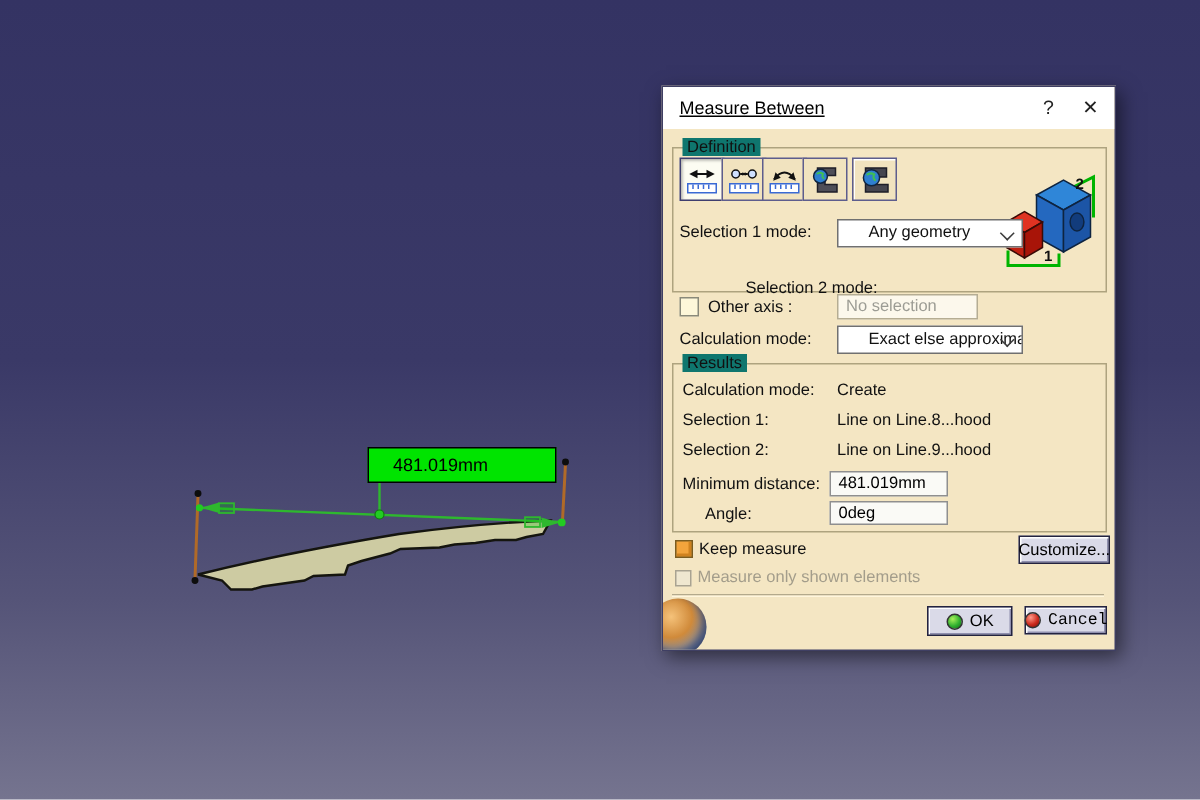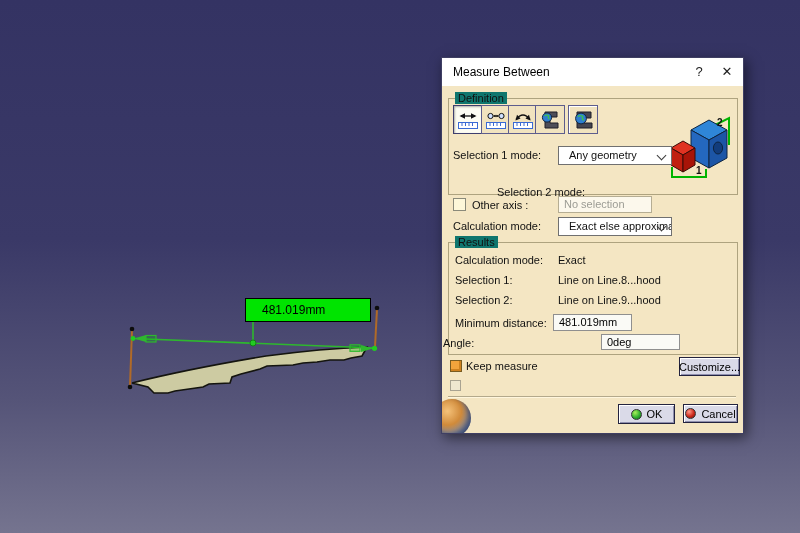--- a/index.html
+++ b/index.html
@@ -14,31 +14,31 @@
     background:#00e400;border:1px solid #000;color:#000;
     font-size:12px;line-height:22px;padding-left:16px;box-sizing:content-box;
   }
   
   .dlg{
     position:absolute;left:441px;top:57px;width:301px;height:375px;
     background:#f4e6c3;border:1px solid #3f3f63;box-shadow:3px 4px 12px rgba(0,0,0,.5);
     overflow:hidden;font-size:11px;color:#111;
   }
   .titlebar{position:absolute;left:0;top:0;width:100%;height:28px;background:#fff;}
-  .title{position:absolute;left:11px;top:0;line-height:28px;font-size:12px;color:#000;}
+  .title{position:absolute;left:11px;top:0;line-height:28px;font-size:12px;color:#000;text-decoration:underline;}
   .tb-btn{position:absolute;top:0;width:24px;height:28px;text-align:center;line-height:28px;font-size:13px;color:#222;cursor:default;}
   .tb-help{right:32px;}
   .tb-close{right:4px;}
   .groupbox{position:absolute;border:1px solid #aea37f;box-shadow:inset 1px 1px 0 #fffaе8;}
   .legend{position:absolute;top:-7px;left:6px;background:#0f766e;padding:0 3px;font-size:11px;}
   .lbl{position:absolute;white-space:nowrap;font-size:11px;color:#111;}
   .val{position:absolute;white-space:nowrap;font-size:11px;color:#111;}
   .dd{
     position:absolute;background:#fff;border:1px solid #707070;
-    font-size:11px;line-height:17px;padding-left:10px;white-space:nowrap;overflow:hidden;
+    font-size:11px;line-height:17px;padding-left:20px;white-space:nowrap;overflow:hidden;
   }
   .dd .chev{position:absolute;right:6px;top:5px;width:6px;height:6px;
     border-right:1.3px solid #3c3c3c;border-bottom:1.3px solid #3c3c3c;transform:rotate(45deg);}
   .field-disabled{
     position:absolute;background:#fcf8ec;border:1px solid #b5ad93;color:#9c9c94;
     font-size:11px;line-height:15px;padding-left:5px;white-space:nowrap;
   }
   .field-ro{
     position:absolute;background:#fafaf6;border:1px solid #8f8f8f;color:#000;
     font-size:11px;line-height:15px;padding-left:5px;white-space:nowrap;
@@ -183,41 +183,42 @@
   <span class="lbl" style="left:11px;top:162px;">Calculation mode:</span>
   <div class="dd" style="left:116px;top:159px;width:102px;height:17px;">
     <span>Exact else approximate</span>
     <span class="chev"></span>
   </div>
 
   <div class="groupbox" style="left:6px;top:184px;width:288px;height:111px;">
     <span class="legend">Results</span>
   </div>
   <span class="lbl" style="left:13px;top:196px;">Calculation mode:</span>
-  <span class="val" style="left:116px;top:196px;">Exact</span>
+  <span class="val" style="left:116px;top:196px;">Create</span>
   <span class="lbl" style="left:13px;top:216px;">Selection 1:</span>
   <span class="val" style="left:116px;top:216px;">Line on Line.8...hood</span>
   <span class="lbl" style="left:13px;top:236px;">Selection 2:</span>
   <span class="val" style="left:116px;top:236px;text-align:right;">Line on Line.9...hood</span>
   <span class="lbl" style="left:13px;top:259px;">Minimum distance:</span>
   <div class="field-ro" style="left:111px;top:256px;width:72px;height:15px;">481.019mm</div>
-  <span class="lbl" style="left:1px;top:279px;text-align:center;">Angle:</span>
-  <div class="field-ro" style="left:111px;top:276px;width:72px;height:14px;margin-left:48px;">0deg</div>
+  <span class="lbl" style="left:28px;top:279px;text-align:center;">Angle:</span>
+  <div class="field-ro" style="left:111px;top:276px;width:72px;height:14px;">0deg</div>
 
   <span class="cb cb-checked" style="left:8px;top:302px;"></span>
   <span class="lbl" style="left:24px;top:302px;">Keep measure</span>
   <div class="cbtn" style="left:237px;top:299px;width:59px;height:17px;">Customize...</div>
 
   <span class="cb cb-disabled" style="left:8px;top:322px;"></span>
+  <span class="lbl lbl-disabled" style="left:23px;top:321px;">Measure only shown elements</span>
 
   <div class="sep" style="left:6px;top:338px;width:288px;"></div>
 
   <div class="cbtn" style="left:176px;top:346px;width:55px;height:18px;">
     <span class="dot dot-green"></span>
     <span>OK</span>
   </div>
-  <div class="cbtn" style="left:241px;top:346px;width:53px;height:17px;">
+  <div class="cbtn" style="left:241px;top:346px;width:53px;height:17px;font-family:Liberation Mono, monospace;">
     <span class="dot dot-red"></span>
     <span>Cancel</span>
   </div>
 
   <div class="sphere"></div>
 </div>
 
 </body></html>

